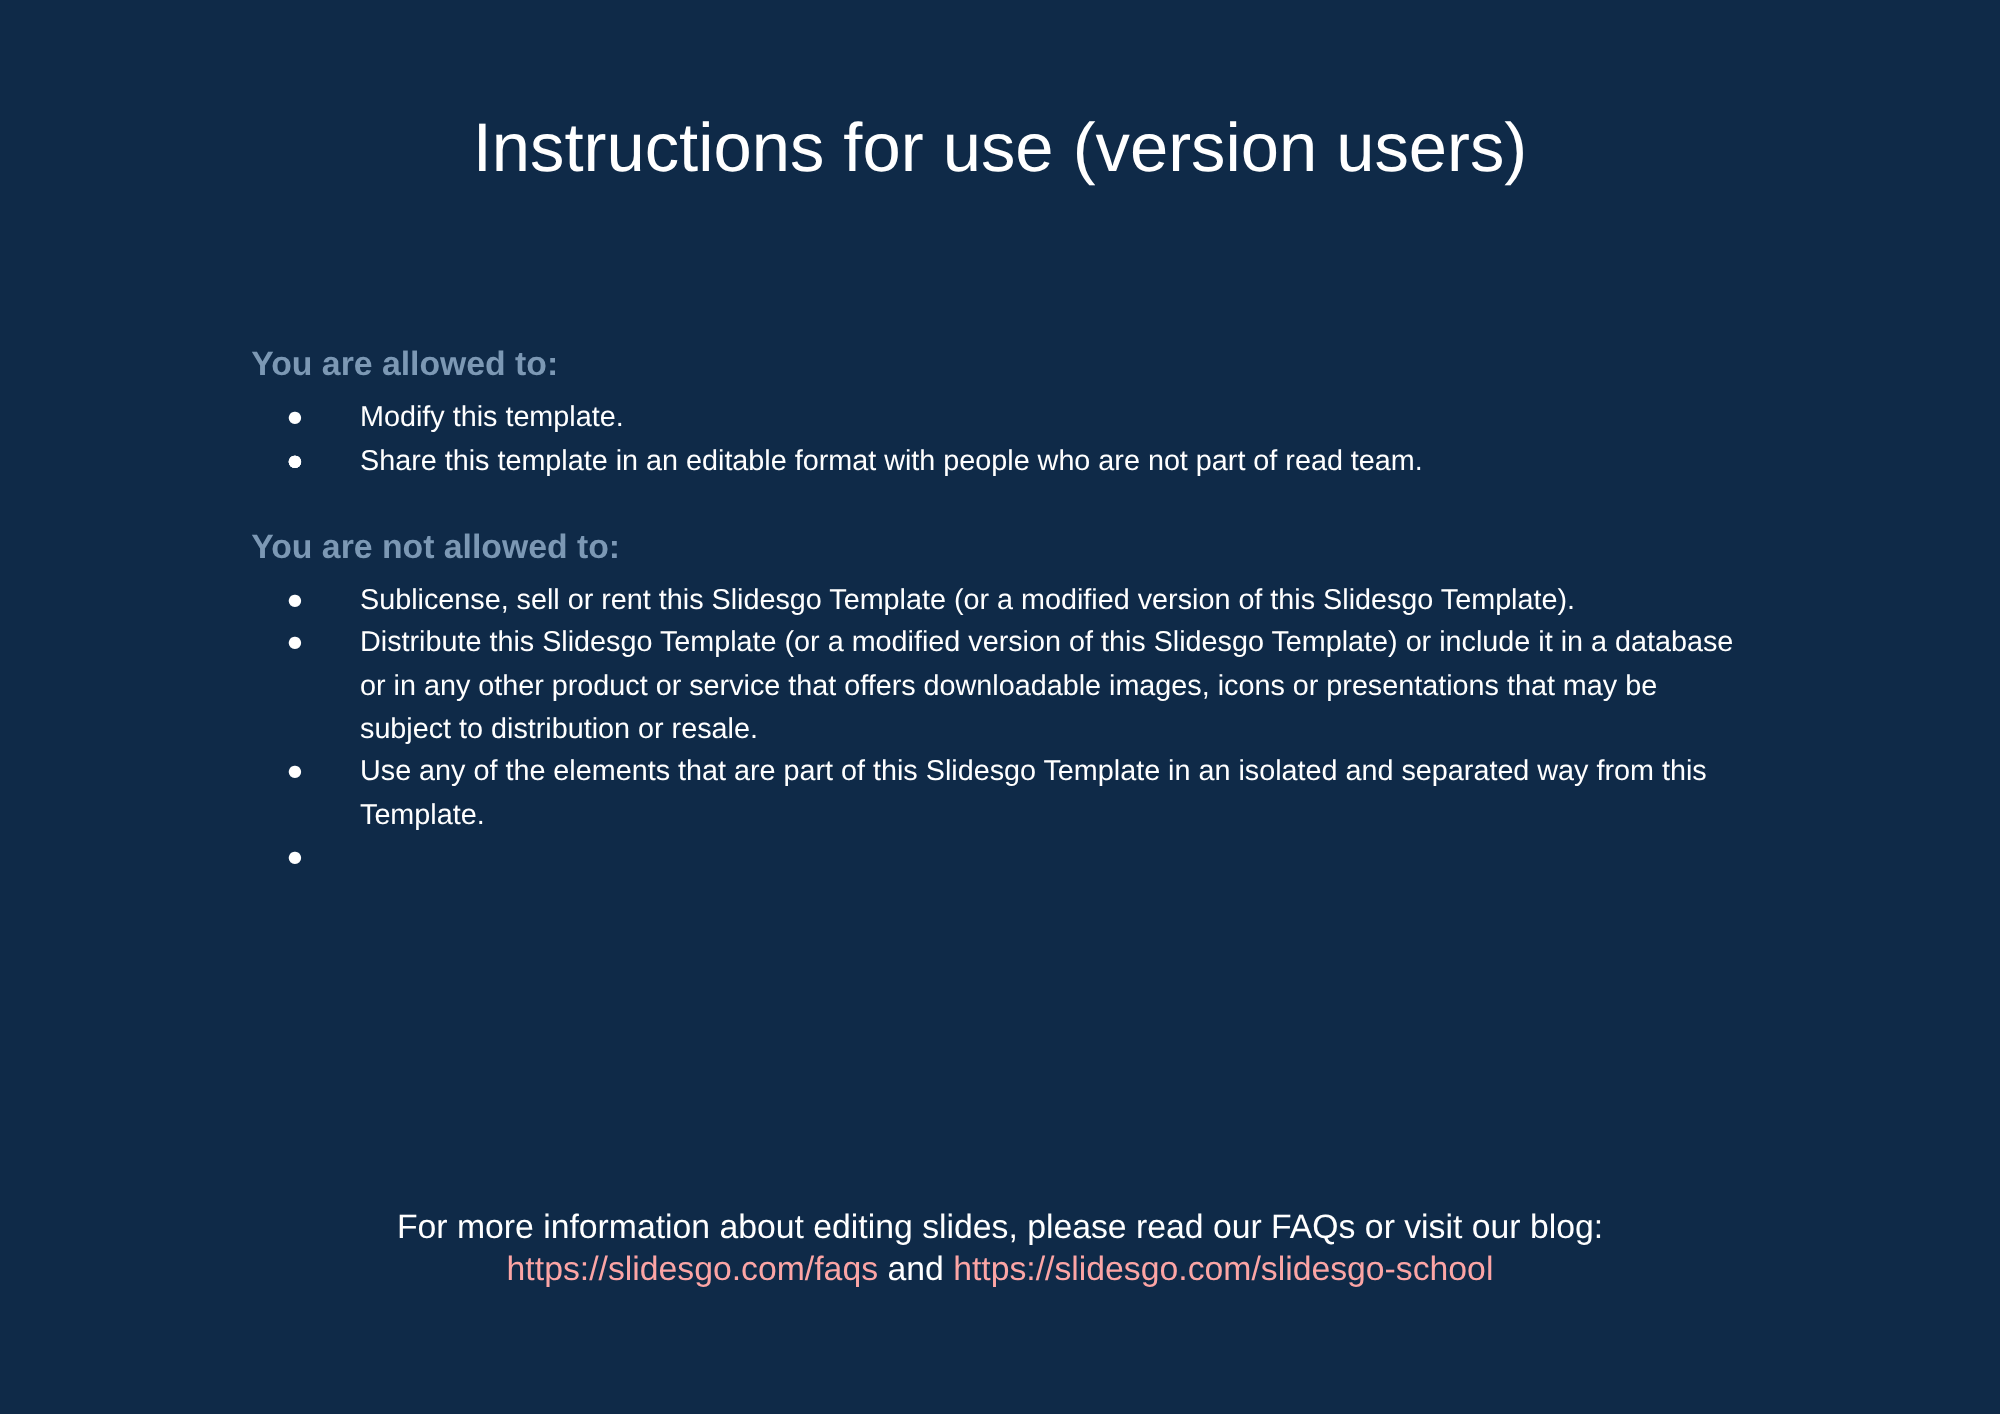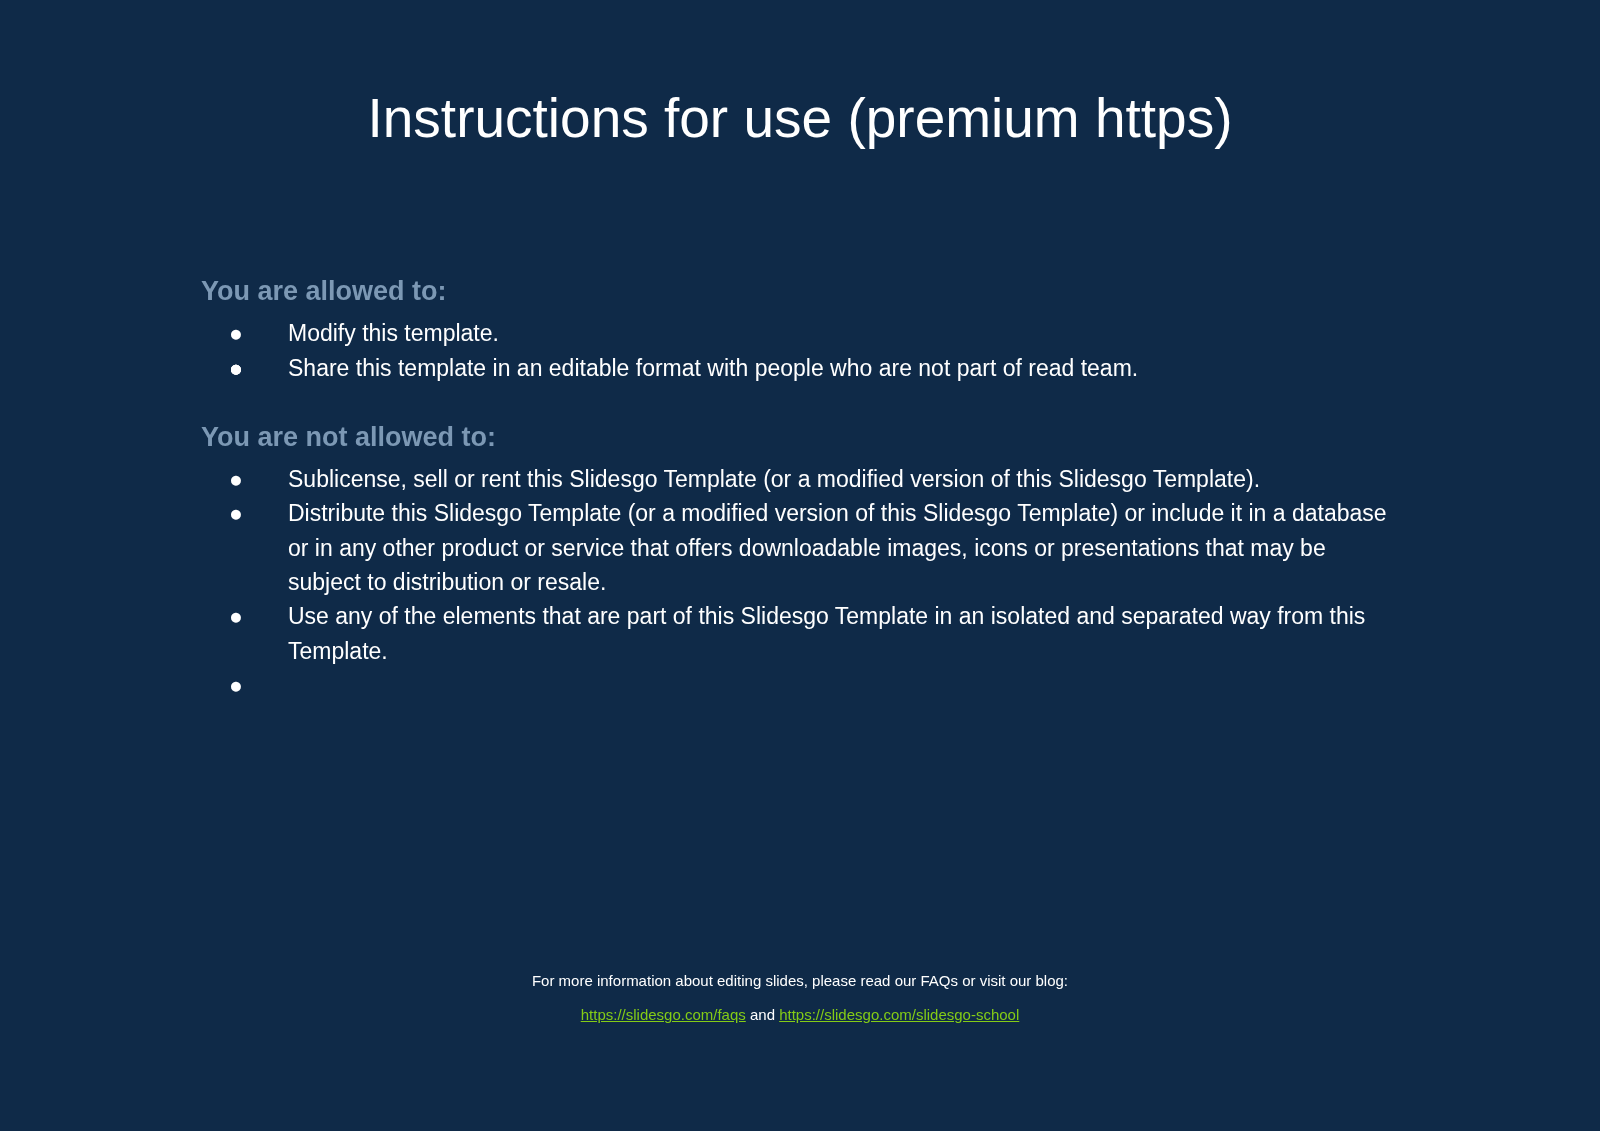--- a/index.html
+++ b/index.html
@@ -27,28 +27,28 @@
     margin: 33px 0 8px 0;
   }
   .section-head.second { margin-top: 35px; }
   ul { list-style: none; margin: 0; padding: 0; }
   li { position: relative; padding-left: 87px; }
   li .bullet {
     position: absolute; left: 28px; top: 0;
   }
   .footer {
     position: absolute; left: 0; right: 0; top: 964px;
-    text-align: center; font-size: 15px; line-height: 34.3px;
+    text-align: center; font-size: 27px; line-height: 34.3px;
   }
-  .footer a { color: #84cc16; text-decoration: underline; cursor: pointer; }
+  .footer a { color: #fca5a5; cursor: pointer; }
 </style>
 </head>
 <body>
 
-<h1 class="title">Instructions for use (premium https)</h1>
+<h1 class="title">Instructions for use (version users)</h1>
 
 <div class="content">
 
   <div class="section-head">You are allowed to:</div>
   <ul>
     <li><span class="bullet">●</span><span>Modify this template.</span></li>
     <li><span class="bullet">●</span></li>
     <li><span class="bullet">●</span></li>
     <li><span class="bullet">●</span><span>Share this template in an editable format with people who are not part of read team.</span></li>
   </ul>

